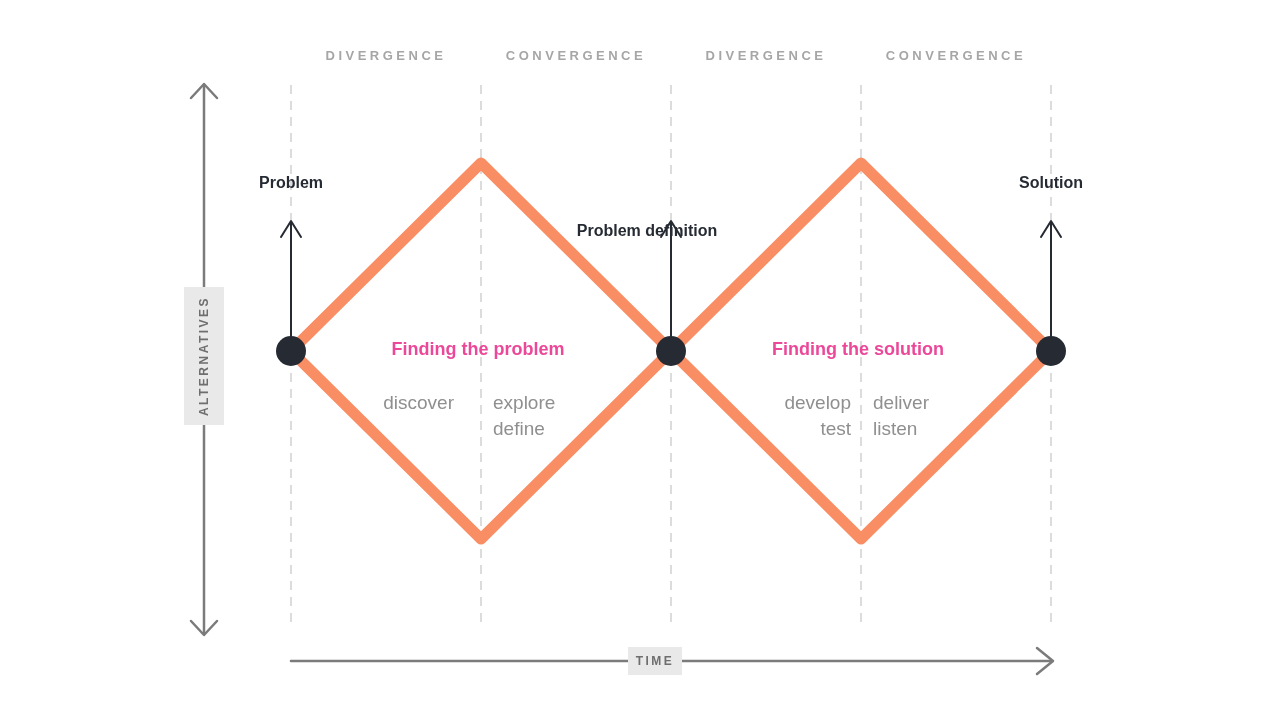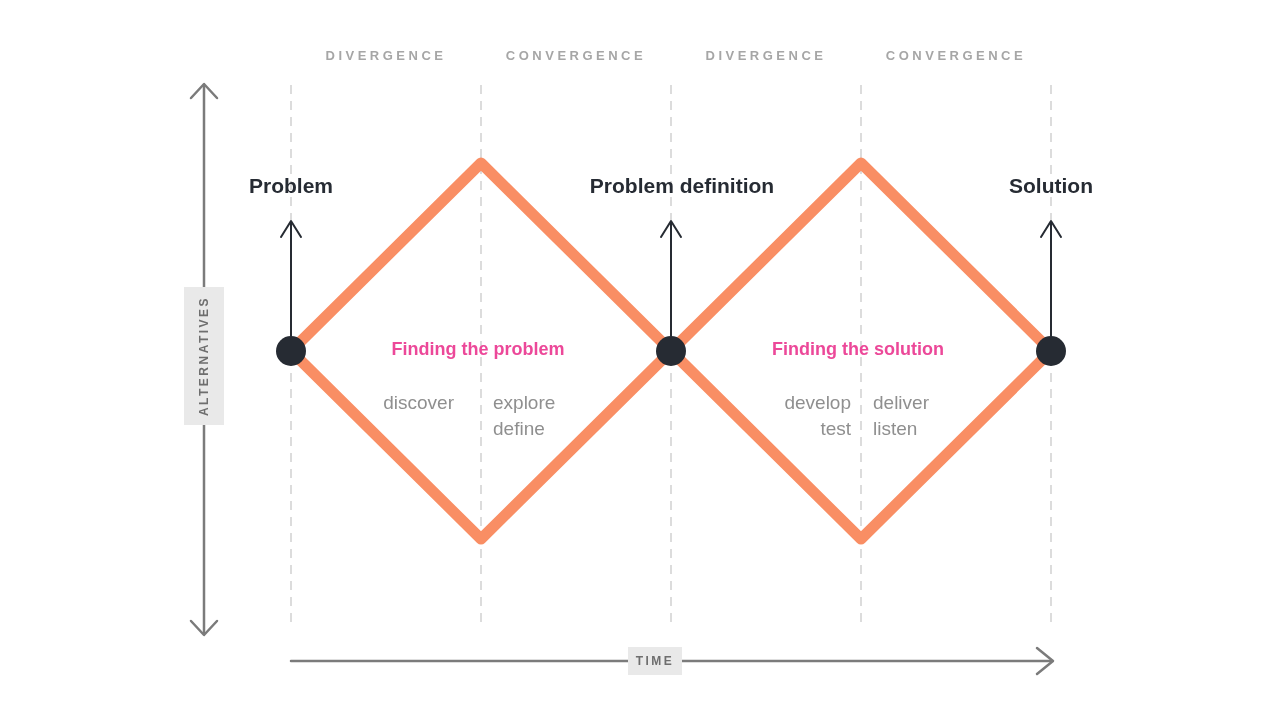--- a/index.html
+++ b/index.html
@@ -7,21 +7,21 @@
     position:relative;width:1280px;height:720px;background:#FFFFFF;overflow:hidden;
     font-family:"Liberation Sans", sans-serif;
     border-radius:15px;
   }
   .canvas svg{position:absolute;left:0;top:0;}
   .label{position:absolute;transform:translateX(-50%);white-space:nowrap;}
   .phase-label{
     top:48px;font-size:13px;font-weight:600;letter-spacing:3.5px;color:#A6A6A6;
   }
   .milestone-label{
-    top:174px;font-size:21px;font-weight:700;color:#262B33;
+    top:174px;font-size:16px;font-weight:700;color:#262B33;
   }
   .diamond-title{
     top:339px;font-size:18px;font-weight:700;color:#ec4899;
   }
   .terms{
     position:absolute;width:150px;font-size:19px;line-height:26px;color:#8F8F8F;
   }
   .terms.align-right{text-align:right;}
   .terms.align-left{text-align:left;}
   .axis-tag{
@@ -78,21 +78,21 @@
       <circle cx="1051" cy="351" r="15"></circle>
     </g>
   </svg>
 
   <div class="label phase-label" style="left:386px;">DIVERGENCE</div>
   <div class="label phase-label" style="left:576px;">CONVERGENCE</div>
   <div class="label phase-label" style="left:766px;">DIVERGENCE</div>
   <div class="label phase-label" style="left:956px;">CONVERGENCE</div>
 
   <div class="label milestone-label" style="left:291px;">Problem</div>
-  <div class="label milestone-label" style="left:682px;">Problem definition</div>
+  <div class="label milestone-label" style="left:647px;margin-top:48px;">Problem definition</div>
   <div class="label milestone-label" style="left:1051px;text-align:center;">Solution</div>
 
   <div class="label diamond-title" style="left:478px;">Finding the problem</div>
   <div class="label diamond-title" style="left:858px;">Finding the solution</div>
 
   <div class="terms align-right" style="left:304px;top:390px;">
     <div>discover</div>
   </div>
   <div class="terms align-left" style="left:493px;top:390px;">
     <div>explore</div>

